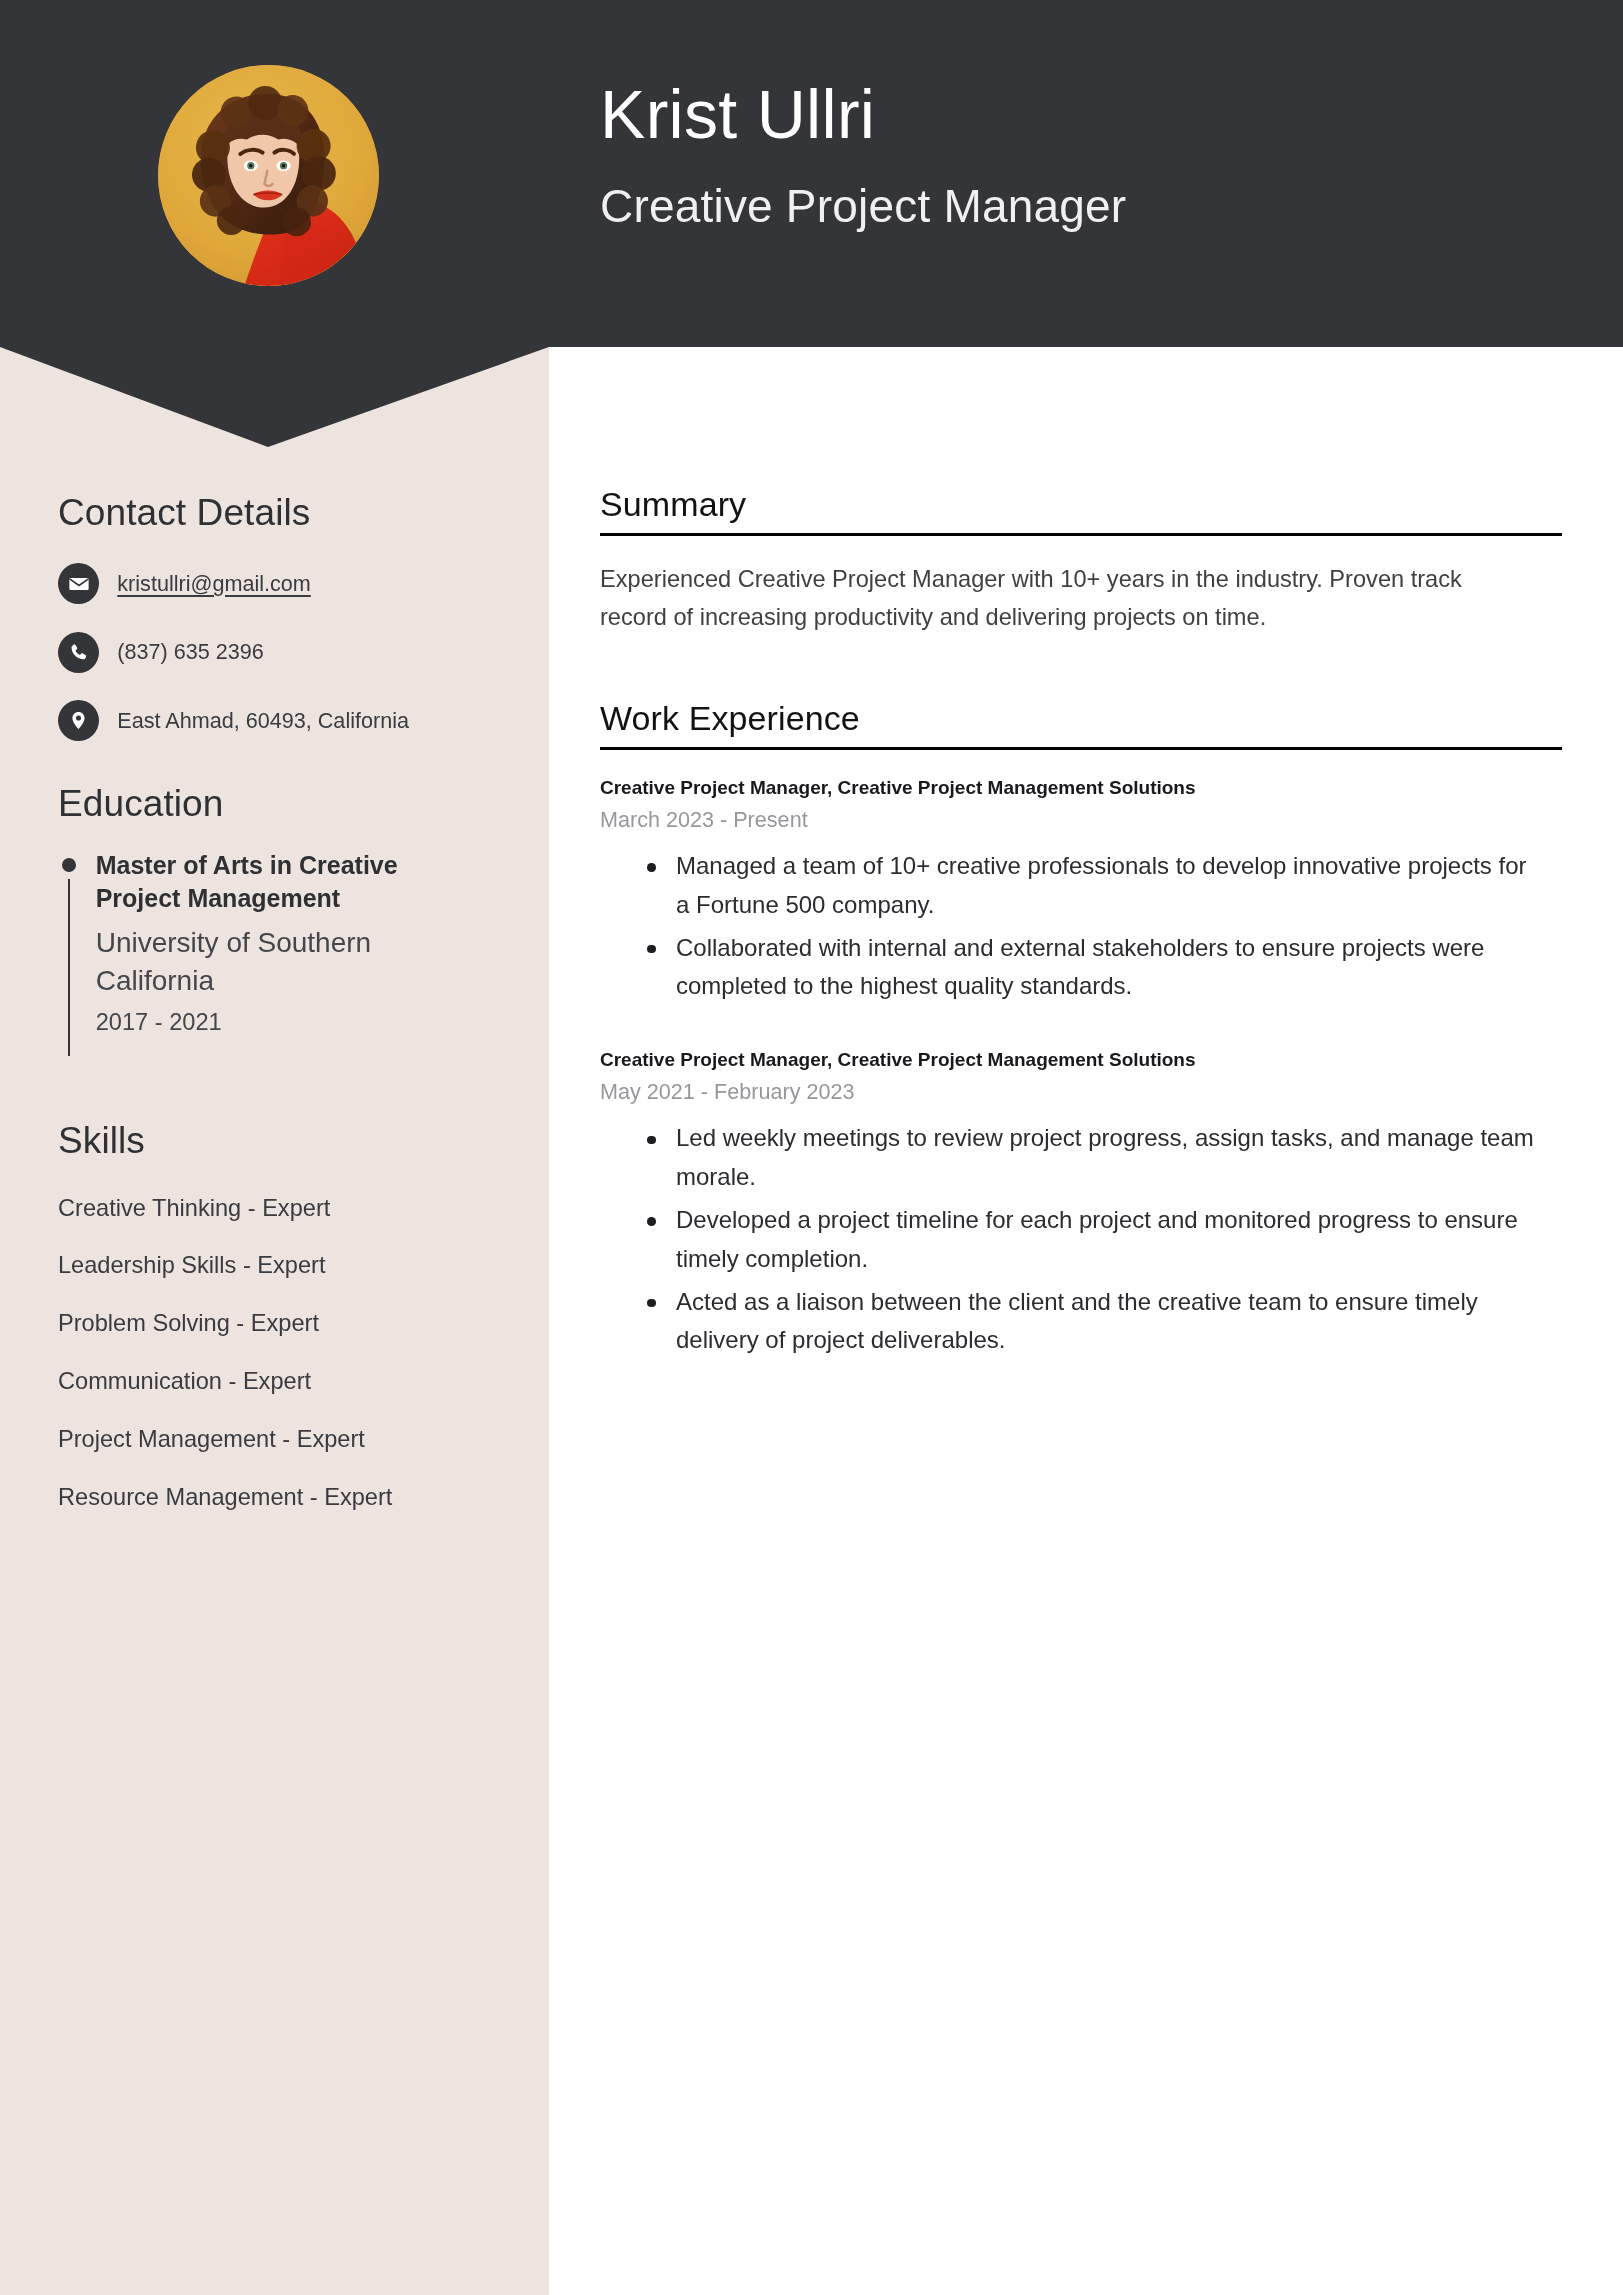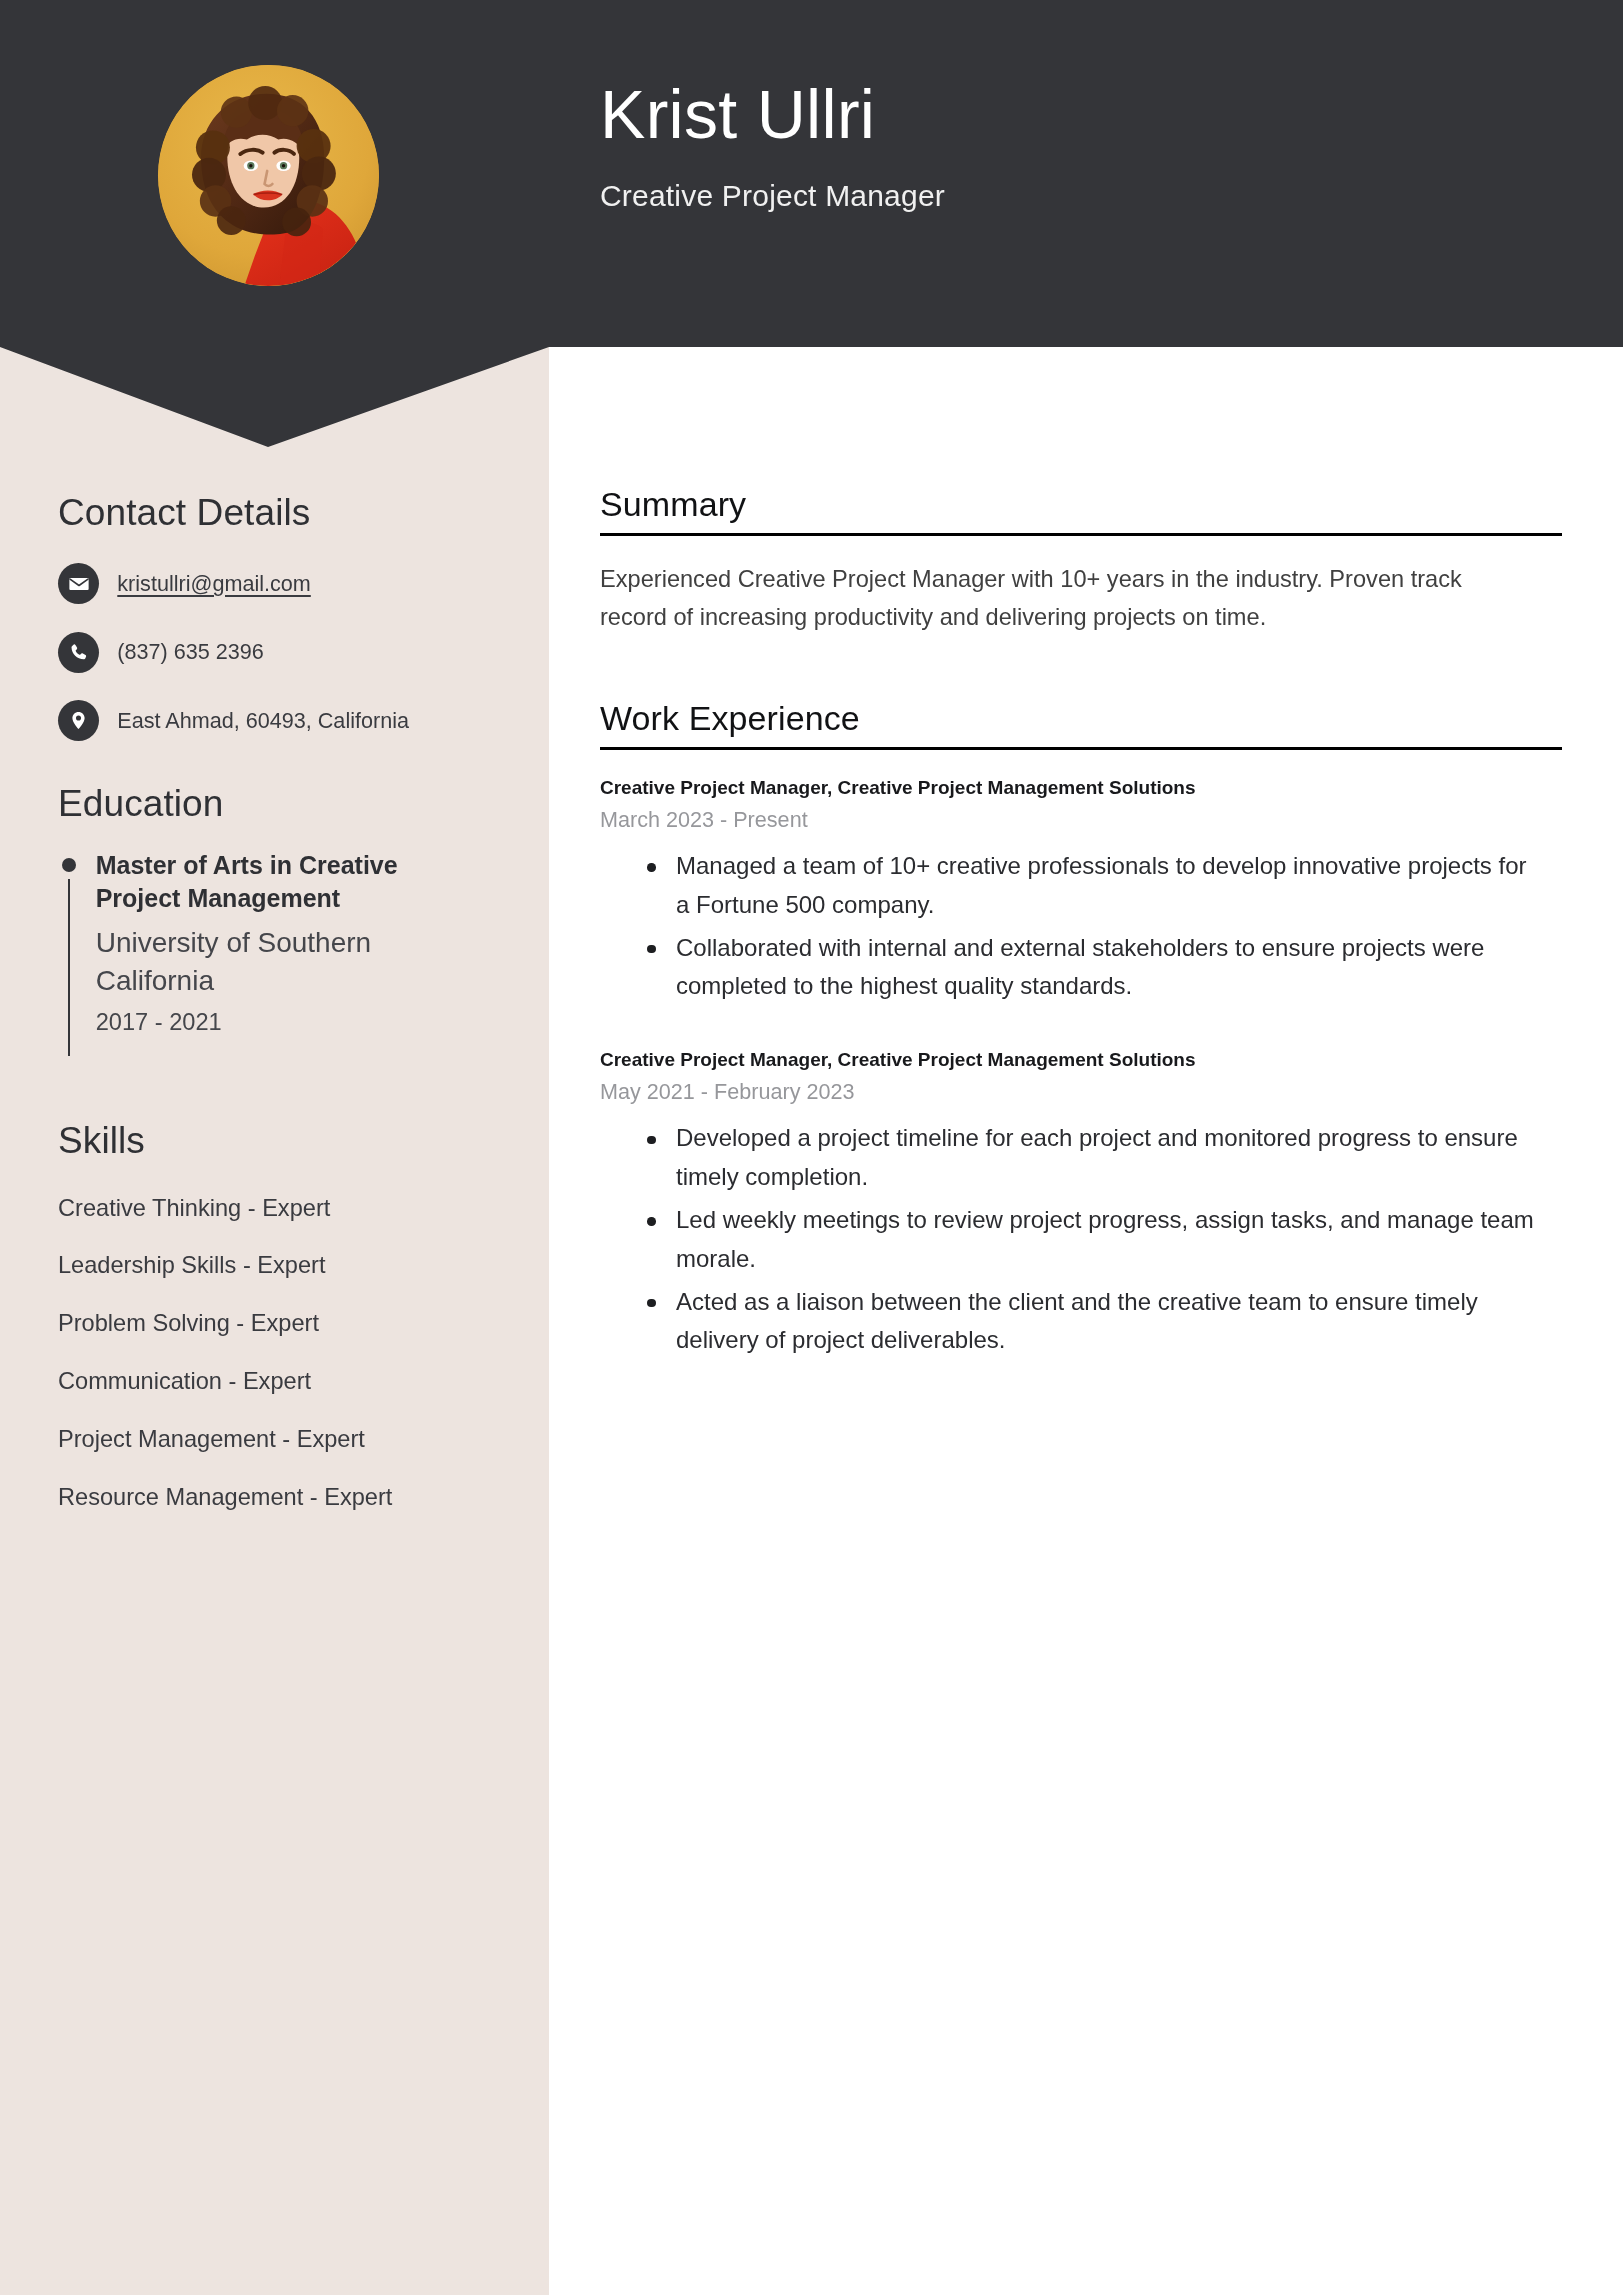--- a/index.html
+++ b/index.html
@@ -61,21 +61,21 @@
   }
   .full-name {
     font-size: 68px;
     font-weight: 300;
     color: #ffffff;
     line-height: 1.05;
     letter-spacing: 0.3px;
     white-space: nowrap;
   }
   .job-title {
-    font-size: 30px;
+    font-size: 46px;
     font-weight: 300;
     color: #f0f0f0;
     margin-top: 29px;
     letter-spacing: 0.2px;
     white-space: nowrap;
   }
 
   
   .left-col {
     position: absolute;
@@ -400,21 +400,21 @@
       <ul class="job-bullets">
         <li>Managed a team of 10+ creative professionals to develop innovative projects for a Fortune 500 company.</li>
         <li>Collaborated with internal and external stakeholders to ensure projects were completed to the highest quality standards.</li>
       </ul>
     </div>
 
     <div class="job">
       <div class="job-role">Creative Project Manager, Creative Project Management Solutions</div>
       <div class="job-dates">May 2021 - February 2023</div>
       <ul class="job-bullets">
+        <li>Led weekly meetings to review project progress, assign tasks, and manage team morale.</li>
         <li>Developed a project timeline for each project and monitored progress to ensure timely completion.</li>
-        <li>Led weekly meetings to review project progress, assign tasks, and manage team morale.</li>
         <li>Acted as a liaison between the client and the creative team to ensure timely delivery of project deliverables.</li>
       </ul>
     </div>
   </div>
 
 </div>
 
 
 </body></html>

